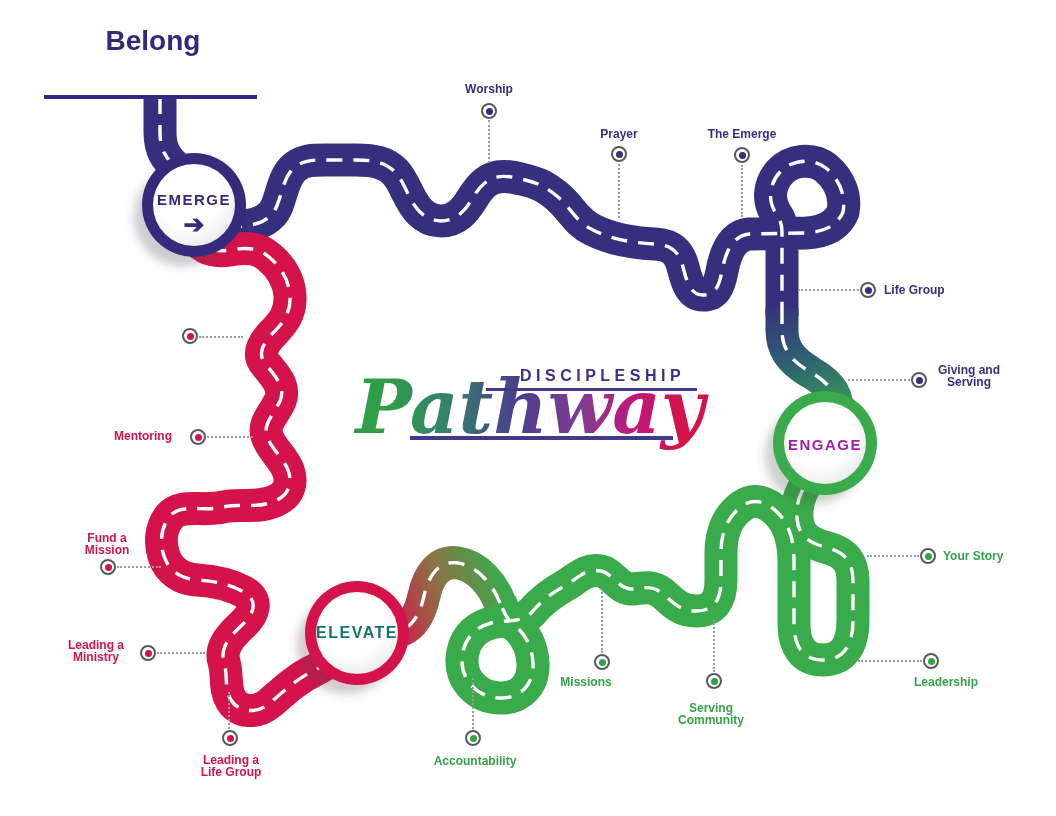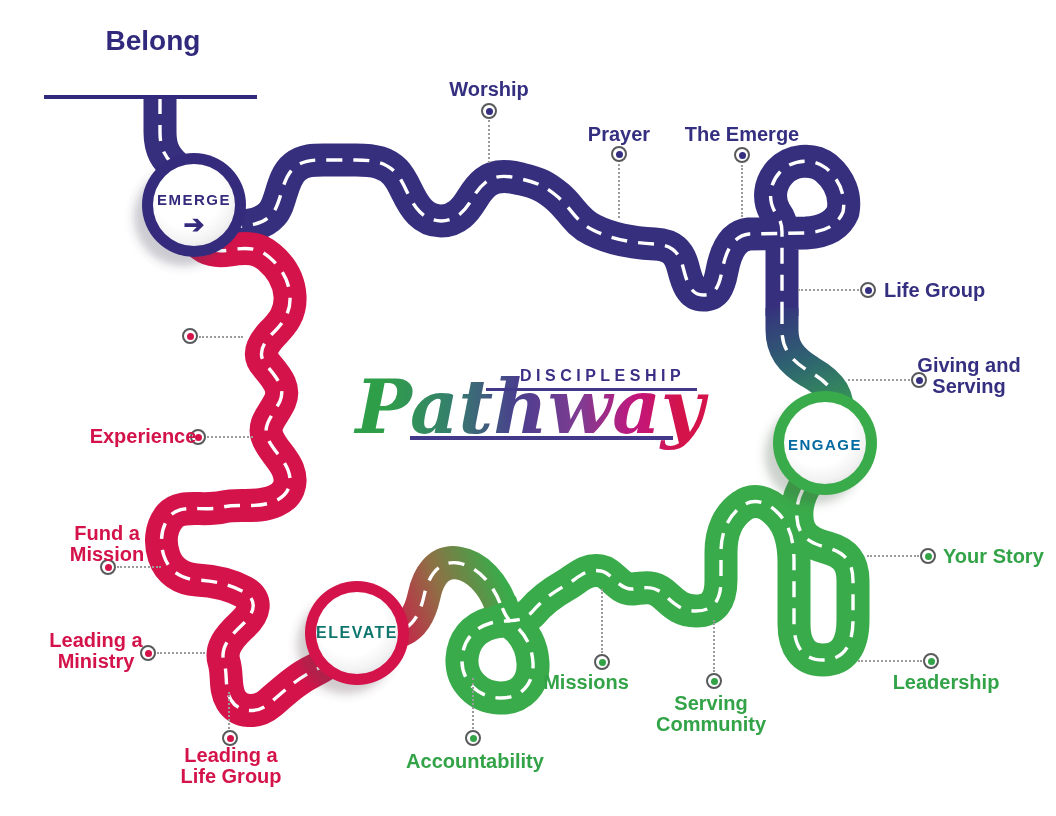--- a/index.html
+++ b/index.html
@@ -1,20 +1,20 @@
 <!DOCTYPE html>
 <html><head>
 <meta charset="utf-8">
 <style>
   html,body{margin:0;padding:0;background:#fff;}
   #canvas{position:relative;width:1056px;height:816px;background:#ffffff;overflow:hidden;
           font-family:"Liberation Sans",sans-serif;}
   #roads{position:absolute;left:0;top:0;}
   .ms{position:absolute;transform:translate(-50%,-50%);text-align:center;font-weight:bold;
-      font-size:20px;line-height:1.04;white-space:nowrap;}
+      font-size:12px;line-height:1.04;white-space:nowrap;}
   .ms .l{display:block;}
   .ms-left{transform:translate(0,-50%);text-align:left;}
   .c-ind{color:#352f80;} .c-grn{color:#33a348;} .c-crm{color:#d3134a;}
   .mk{position:absolute;width:12px;height:12px;border:2.5px solid #58595b;border-radius:50%;
       background:#fff;transform:translate(-50%,-50%);}
   .mk::after{content:"";position:absolute;inset:2.5px;border-radius:50%;background:currentColor;}
   .ld{position:absolute;} 
   .ld.h{border-top:2px dotted #9b9b9b;height:0;}
   .ld.v{border-left:2px dotted #9b9b9b;width:0;}
   .stage-label{position:absolute;transform:translate(-50%,-50%);font-weight:bold;
@@ -159,21 +159,21 @@
     <span class="l">Belong</span>
   </div>
   <div id="title-rule"></div>
 
   <div id="logo-rule1"></div>
   <div id="logo-rule2"></div>
   <div id="logo-top">DISCIPLESHIP</div>
 
   <div class="stage-label c-ind" style="left:194px;top:199px;color:#342b7d">EMERGE</div>
   <div class="stage-arrow" style="left:194px;top:224px;color:#342b7d">➔</div>
-  <div class="stage-label" style="left:825px;top:444px;color:#0369a1">ENGAGE</div>
+  <div class="stage-label" style="left:825px;top:444px;color:#a21caf">ENGAGE</div>
   <div class="stage-label" style="left:357px;top:633px;color:#0f766e;font-size:16px">ELEVATE</div>
 
   <div class="ld v" style="left:488px;top:120px;height:43px"></div>
   <div class="ld v" style="left:618px;top:164px;height:54px"></div>
   <div class="ld v" style="left:741px;top:165px;height:52px"></div>
   <div class="ld h" style="left:798px;top:289px;width:61px"></div>
   <div class="ld h" style="left:848px;top:379px;width:62px"></div>
   <div class="ld h" style="left:867px;top:555px;width:52px"></div>
   <div class="ld h" style="left:858px;top:660px;width:64px"></div>
   <div class="ld v" style="left:713px;top:620px;height:52px"></div>
@@ -247,17 +247,17 @@
   </div>
   <div class="ms c-crm" style="left:96px;top:651px">
     <span class="l">Leading a</span>
       <span class="l">Ministry</span>
   </div>
   <div class="ms c-crm" style="left:107px;top:544px">
     <span class="l">Fund a</span>
       <span class="l">Mission</span>
   </div>
   <div class="ms c-crm" style="left:143px;top:436px">
-    <span class="l">Experience</span>
+    <span class="l">Mentoring</span>
       <span class="l"></span>
   </div>
 
 </div>
 
 </body></html>

